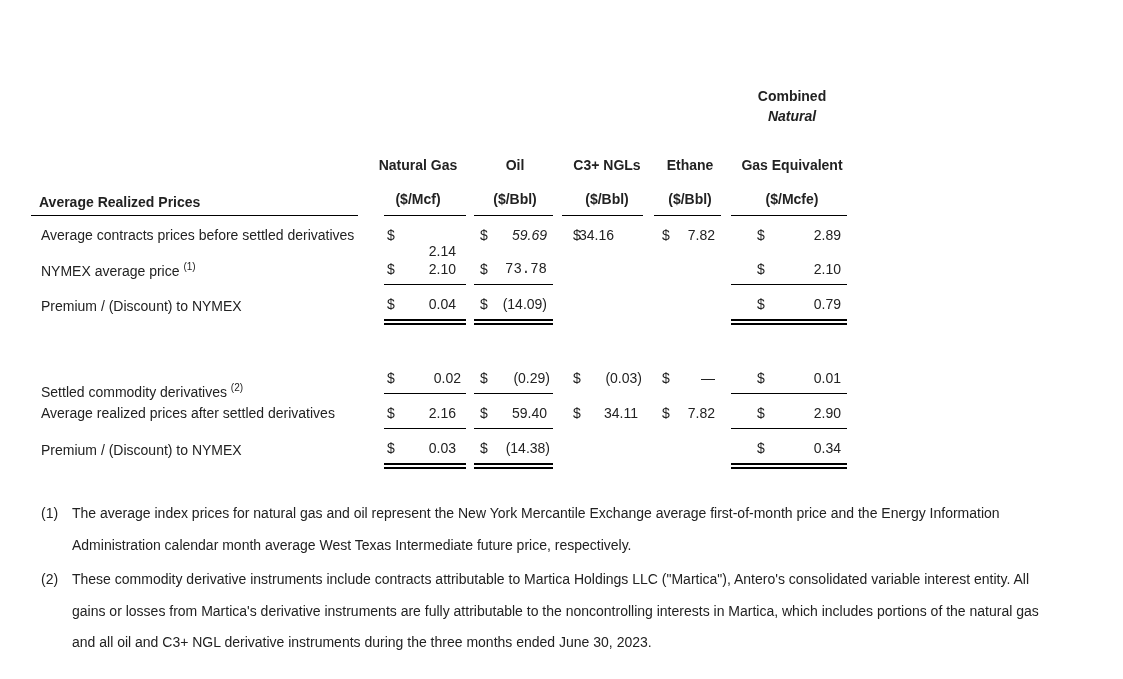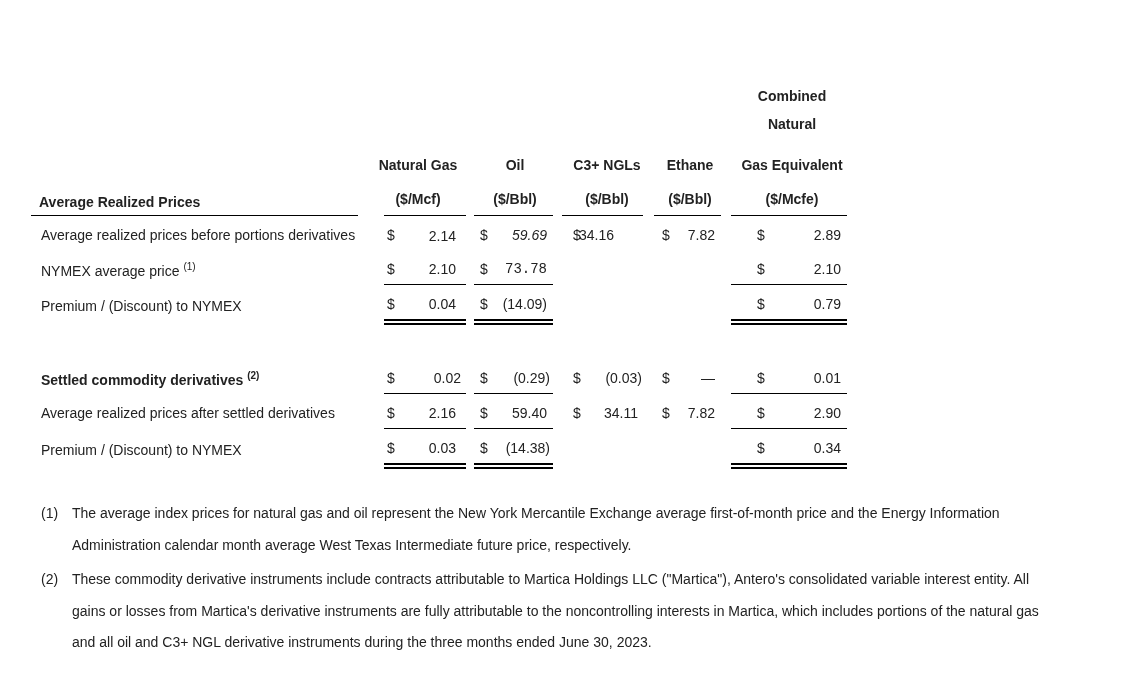--- a/index.html
+++ b/index.html
@@ -11,21 +11,21 @@
   .dol{font-size:14px;}
   .line{position:absolute;height:0;border-top:1px solid #000;}
   .dline{position:absolute;height:2px;border-top:2px solid #000;border-bottom:2px solid #000;}
   sup{font-size:10px;vertical-align:6px;}
   .fn{position:absolute;font-size:14px;white-space:nowrap;}
 </style>
 </head>
 <body>
 
 <div class="abs hdr" style="left:731px;top:88px;width:122px;">Combined</div>
-<div class="abs hdr" style="left:731px;top:116px;width:122px;">Natural</div>
+<div class="abs hdr" style="left:731px;top:108px;width:122px;font-style:italic;">Natural</div>
 
 <div class="abs hdr" style="left:370px;top:157px;width:96px;">Natural Gas</div>
 <div class="abs hdr" style="left:474px;top:157px;width:82px;">Oil</div>
 <div class="abs hdr" style="left:562px;top:157px;width:90px;">C3+ NGLs</div>
 <div class="abs hdr" style="left:654px;top:157px;width:72px;">Ethane</div>
 <div class="abs hdr" style="left:731px;top:157px;width:122px;">Gas Equivalent</div>
 
 <div class="abs hdr" style="left:39px;top:194px;text-align:left;">Average Realized Prices</div>
 <div class="abs hdr" style="left:370px;top:191px;width:96px;">($/Mcf)</div>
 <div class="abs hdr" style="left:474px;top:191px;width:82px;">($/Bbl)</div>
@@ -34,23 +34,23 @@
 <div class="abs hdr" style="left:731px;top:191px;width:122px;">($/Mcfe)</div>
 
 <div class="line" style="left:31px;top:215px;width:327px;"></div>
 <div class="line" style="left:384px;top:215px;width:82px;"></div>
 <div class="line" style="left:474px;top:215px;width:79px;"></div>
 <div class="line" style="left:562px;top:215px;width:81px;"></div>
 <div class="line" style="left:654px;top:215px;width:67px;"></div>
 <div class="line" style="left:731px;top:215px;width:116px;"></div>
 
 <div>
-  <div class="abs lbl" style="left:41px;top:227px;">Average realized prices before portions derivatives</div>
+  <div class="abs lbl" style="left:41px;top:227px;">Average contracts prices before settled derivatives</div>
   <div class="abs dol" style="left:387px;top:227px;">$</div>
-  <div class="abs num" style="left:405px;top:228px;width:51px;">2.14</div>
+  <div class="abs num" style="left:405px;top:243px;width:51px;">2.14</div>
   <div class="abs dol" style="left:480px;top:227px;">$</div>
   <div class="abs num" style="left:495px;top:227px;width:52px;font-style:italic;">59.69</div>
   <div class="abs dol" style="left:573px;top:227px;">$</div>
   <div class="abs num" style="left:566px;top:227px;width:48px;">34.16</div>
   <div class="abs dol" style="left:662px;top:227px;">$</div>
   <div class="abs num" style="left:675px;top:227px;width:40px;">7.82</div>
   <div class="abs dol" style="left:757px;top:227px;">$</div>
   <div class="abs num" style="left:780px;top:227px;width:61px;">2.89</div>
 </div>
 
@@ -74,21 +74,21 @@
   <div class="abs dol" style="left:480px;top:296px;">$</div>
   <div class="abs num" style="left:495px;top:296px;width:52px;">(14.09)</div>
   <div class="abs dol" style="left:757px;top:296px;">$</div>
   <div class="abs num" style="left:780px;top:296px;width:61px;">0.79</div>
 </div>
 <div class="dline" style="left:384px;top:319px;width:82px;"></div>
 <div class="dline" style="left:474px;top:319px;width:79px;"></div>
 <div class="dline" style="left:731px;top:319px;width:116px;"></div>
 
 <div>
-  <div class="abs lbl" style="left:41px;top:370px;font-weight:bold;"><span>Settled commodity derivatives</span> <sup>(2)</sup></div>
+  <div class="abs lbl" style="left:41px;top:382px;"><span>Settled commodity derivatives</span> <sup>(2)</sup></div>
   <div class="abs dol" style="left:387px;top:370px;">$</div>
   <div class="abs num" style="left:410px;top:370px;width:51px;">0.02</div>
   <div class="abs dol" style="left:480px;top:370px;">$</div>
   <div class="abs num" style="left:495px;top:370px;width:55px;">(0.29)</div>
   <div class="abs dol" style="left:573px;top:370px;">$</div>
   <div class="abs num" style="left:590px;top:370px;width:52px;">(0.03)</div>
   <div class="abs dol" style="left:662px;top:370px;">$</div>
   <div class="abs num" style="left:675px;top:370px;width:40px;">—</div>
   <div class="abs dol" style="left:757px;top:370px;">$</div>
   <div class="abs num" style="left:780px;top:370px;width:61px;">0.01</div>

